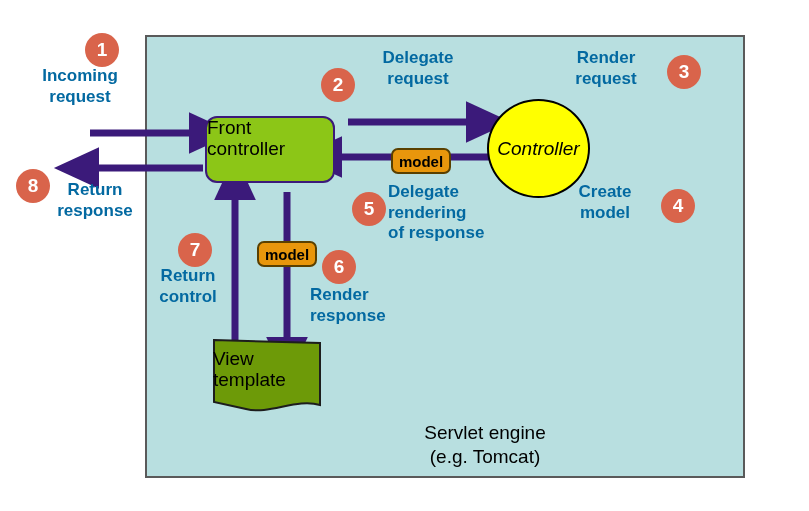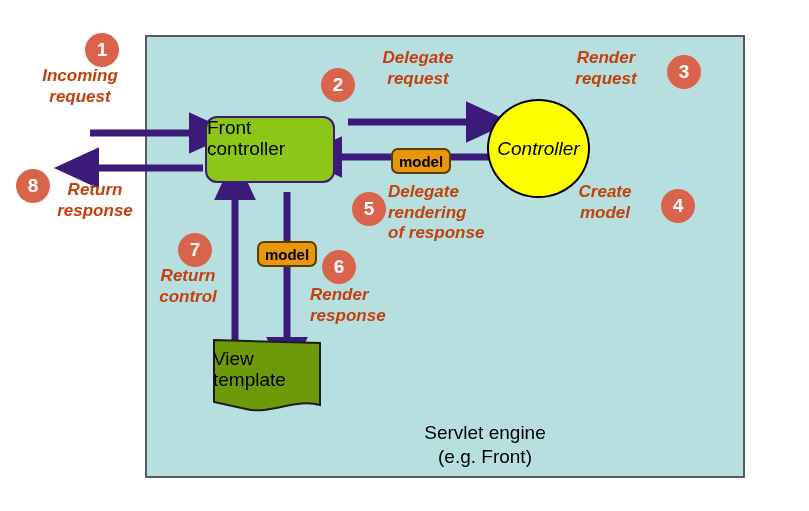--- a/index.html
+++ b/index.html
@@ -122,28 +122,27 @@
     align-items: center;
     justify-content: center;
     font-size: 19px;
     font-weight: bold;
     font-family: "Liberation Sans", sans-serif;
     z-index: 8;
   }
   
   .caption {
     position: absolute;
-    color: #c2410c;
+    color: #0369a1;
     font-size: 17px;
     font-weight: bold;
     line-height: 1.22;
     font-family: "Liberation Sans", sans-serif;
     white-space: pre-line;
     z-index: 7;
-    font-style: italic;
   }
   .caption.ctr { text-align: center; }
   .caption.lft { text-align: left; }
 
   .engine-caption {
     position: absolute;
     left: 370px;
     top: 421px;
     width: 230px;
     text-align: center;
@@ -251,15 +250,15 @@
   <div class="caption ctr" style="left:136px; top:266px; width:104px;">Return
 control</div>
 
   <div class="step-circle" style="left:16px; top:169px;">
     <span>8</span>
   </div>
   <div class="caption ctr" style="left:28px; top:180px; width:134px;">Return
 response</div>
 
   <div class="engine-caption">Servlet engine
-(e.g. Front)</div>
+(e.g. Tomcat)</div>
 
 </div>
 
 </body></html>

